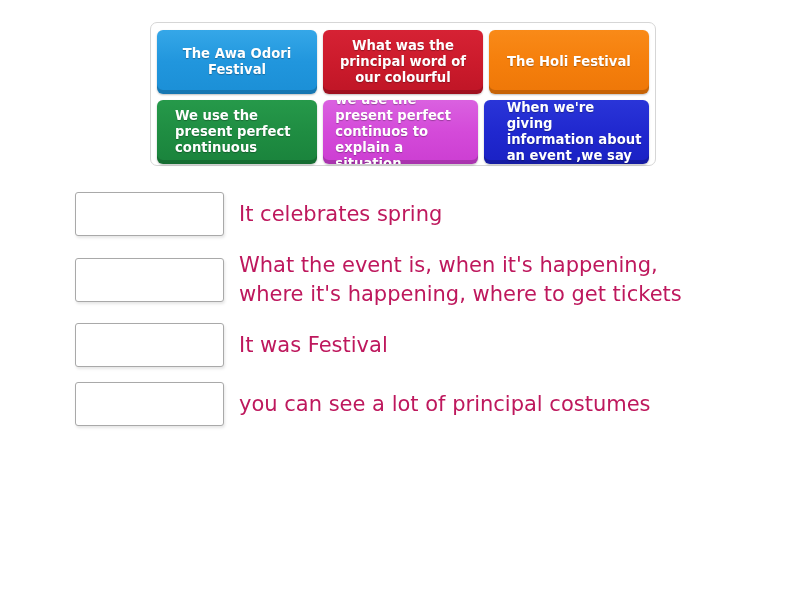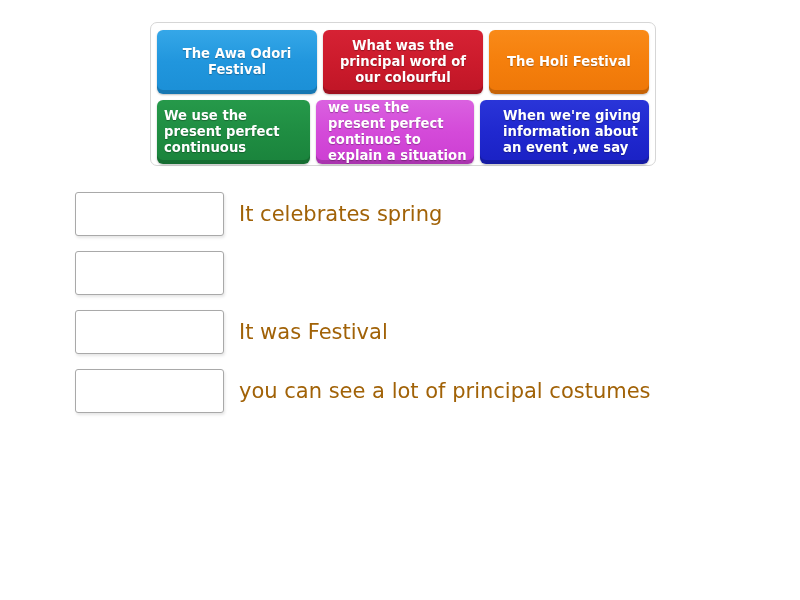--- a/index.html
+++ b/index.html
@@ -83,21 +83,21 @@
     box-shadow: inset 0 -4px 0 rgba(0,0,0,0.17), 0 1px 2px rgba(0,0,0,0.25);
   }
   .tile-navy {
     background: linear-gradient(180deg, #2a35d8 0%, #2028cf 50%, #1a21c4 100%);
     box-shadow: inset 0 -4px 0 rgba(0,0,0,0.17), 0 1px 2px rgba(0,0,0,0.25);
   }
 
   .tile-green span,
   .tile-magenta span,
   .tile-navy span { text-align: left; }
-  .tile-green  { justify-content: flex-start; padding-left: 7px; }
+  .tile-green  { justify-content: flex-start; padding-left: 18px; }
   .tile-magenta{ justify-content: flex-start; padding-left: 12px; }
   .tile-navy   { justify-content: flex-start; padding-left: 23px; }
 
   
   .answers {
     position: absolute;
     left: 75px;
     top: 192px;
     width: 700px;
   }
@@ -116,21 +116,21 @@
     border: 1px solid #a9a9a9;
     border-radius: 3px;
     box-shadow: 1px 2px 3px rgba(0,0,0,0.10);
     cursor: pointer;
   }
 
   .answer-text {
     margin-left: 15px;
     font-size: 21px;
     line-height: 1.36;
-    color: #a16207;
+    color: #be185d;
     font-family: "DejaVu Sans", "Liberation Sans", sans-serif;
     white-space: pre-line;
   }
 </style>
 </head>
 <body>
 
 <div id="stage">
 
   <div class="tile-bank">
@@ -171,20 +171,22 @@
 
   <div class="answers">
 
     <div class="answer-row">
       <div class="drop-zone"></div>
       <div class="answer-text">It celebrates spring</div>
     </div>
 
     <div class="answer-row">
       <div class="drop-zone"></div>
+      <div class="answer-text">What the event is, when it's happening,
+where it's happening, where to get tickets</div>
     </div>
 
     <div class="answer-row">
       <div class="drop-zone"></div>
       <div class="answer-text">It was Festival</div>
     </div>
 
 
 
     <div class="answer-row">

